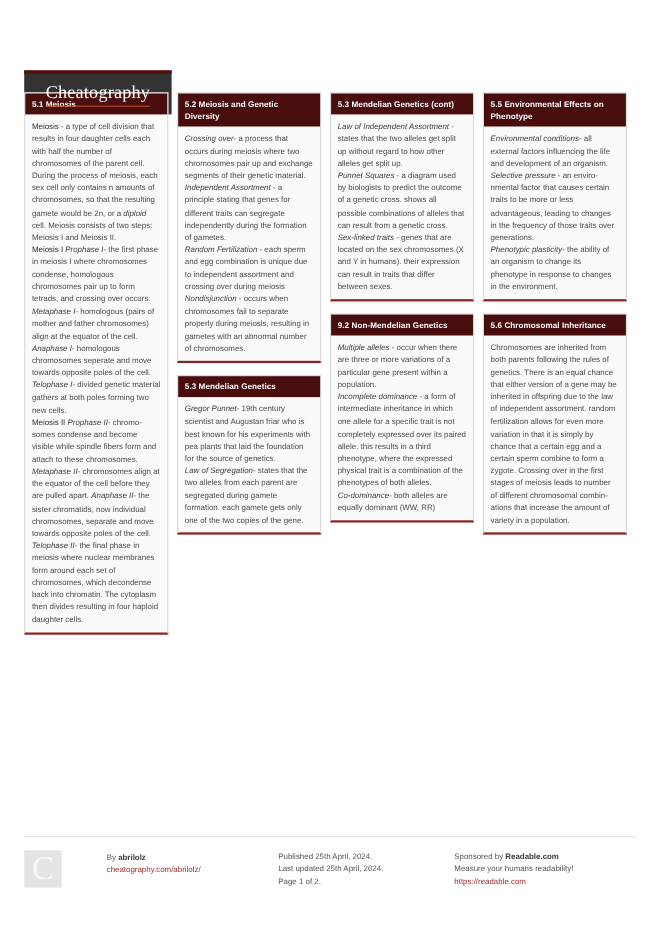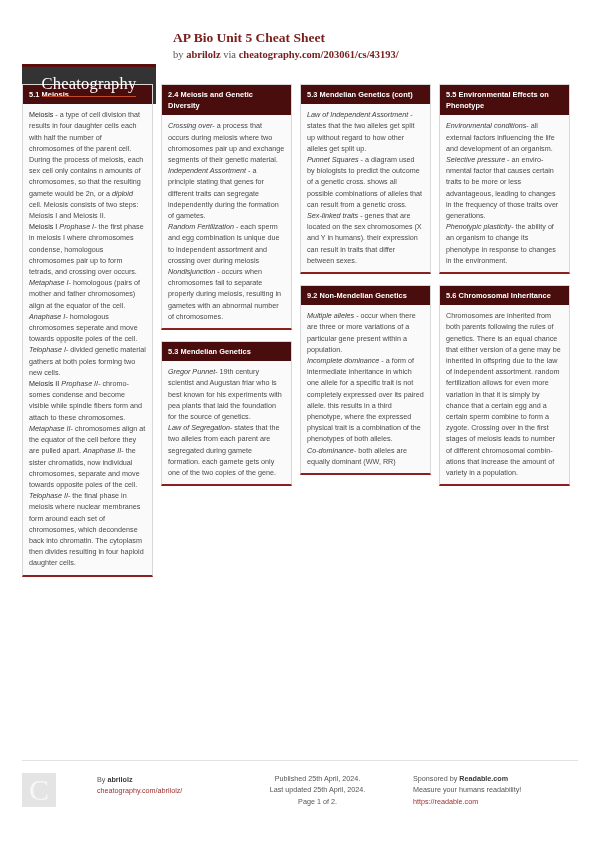--- a/index.html
+++ b/index.html
@@ -112,21 +112,21 @@
     left: 22px;
     right: 22px;
     bottom: 42px;
     border-top: 1px solid #e2e2e2;
     padding-top: 12px;
     display: flex;
     align-items: flex-start;
   }
   .foot-col { font-size: 7.2px; line-height: 11.5px; color: #555; }
   .foot-col.a { width: 200px; display: flex; align-items: flex-start; }
-  .foot-col.b { width: 160px; text-align: center; }
+  .foot-col.b { width: 160px; }
   .foot-col.c { width: 190px; }
   .c-badge {
     width: 34px;
     height: 34px;
     background: #e4e4e4;
     color: #f7f7f7;
     font-family: "Liberation Serif", serif;
     font-size: 30px;
     line-height: 34px;
     text-align: center;
@@ -141,38 +141,34 @@
 </style>
 </head>
 <body>
 
 <div class="page">
 
   <div class="header">
     <div class="logo-box">
       <span class="logo-text">Cheatography</span>
     </div>
-    <div class="title-wrap">
-      <div class="sheet-title">AP Bio Unit 5 Cheat Sheet</div>
-      <div class="sheet-byline"><span class="via">by </span><b>abrilolz</b><span class="via"> via </span><b>cheatography.com/203061/cs/43193/</b></div>
-    </div>
   </div>
 
   <div class="columns">
 
     <div class="col">
       <div class="card">
         <div class="card-title">5.1 Meiosis</div>
         <div class="card-body"><b>Meiosis</b> - a type of cell division that results in four daughter cells each with half the number of chromosomes of the parent cell. During the process of meiosis, each sex cell only contains n amounts of chromosomes, so that the resulting gamete would be 2n, or a <i>diploid</i> cell. Meiosis consists of two steps: Meiosis I and Meiosis II.<br><b>Meiosis I</b> <i>Prophase I</i>- the first phase in meiosis I where chromosomes condense, homologous chromosomes pair up to form tetrads, and crossing over occurs. <i>Metaphase I</i>- homologous (pairs of mother and father chromosomes) align at the equator of the cell. <i>Anaphase I</i>- homologous chromosomes seperate and move towards opposite poles of the cell. <i>Telophase I</i>- divided genetic material gathers at both poles forming two new cells.<br><b>Meiosis II</b> <i>Prophase II</i>- chromo­somes condense and become visible while spindle fibers form and attach to these chromo­somes. <i>Metaphase II</i>- chromo­somes align at the equator of the cell before they are pulled apart. <i>Anaphase II</i>- the sister chroma­tids, now individual chromo­somes, separate and move towards opposite poles of the cell. <i>Telophase II</i>- the final phase in meiosis where nuclear membranes form around each set of chromosomes, which decondense back into chromatin. The cytoplasm then divides resulting in four haploid daughter cells.</div>
       </div>
     </div>
 
     <div class="col">
       <div class="card">
-        <div class="card-title">2.4 Meiosis and Genetic Diversity</div>
+        <div class="card-title">5.2 Meiosis and Genetic Diversity</div>
         <div class="card-body"><i>Crossing over</i>- a process that occurs during meiosis where two chromosomes pair up and exchange segments of their genetic material.<br><i>Independent Assortment</i> - a principle stating that genes for different traits can segregate independently during the formation of gametes.<br><i>Random Fertilization</i> - each sperm and egg combination is unique due to independent assortment and crossing over during meiosis<br><i>Nondisjunction</i> - occurs when chromosomes fail to separate properly during meiosis, resulting in gametes with an abnormal number of chromo­somes.</div>
       </div>
       <div class="card">
         <div class="card-title">5.3 Mendelian Genetics</div>
         <div class="card-body"><i>Gregor Punnet</i>- 19th century scientist and Augustan friar who is best known for his experi­ments with pea plants that laid the foundation for the source of genetics.<br><i>Law of Segregation</i>- states that the two alleles from each parent are segregated during gamete formation. each gamete gets only one of the two copies of the gene.</div>
       </div>
     </div>
 
     <div class="col">
       <div class="card">

